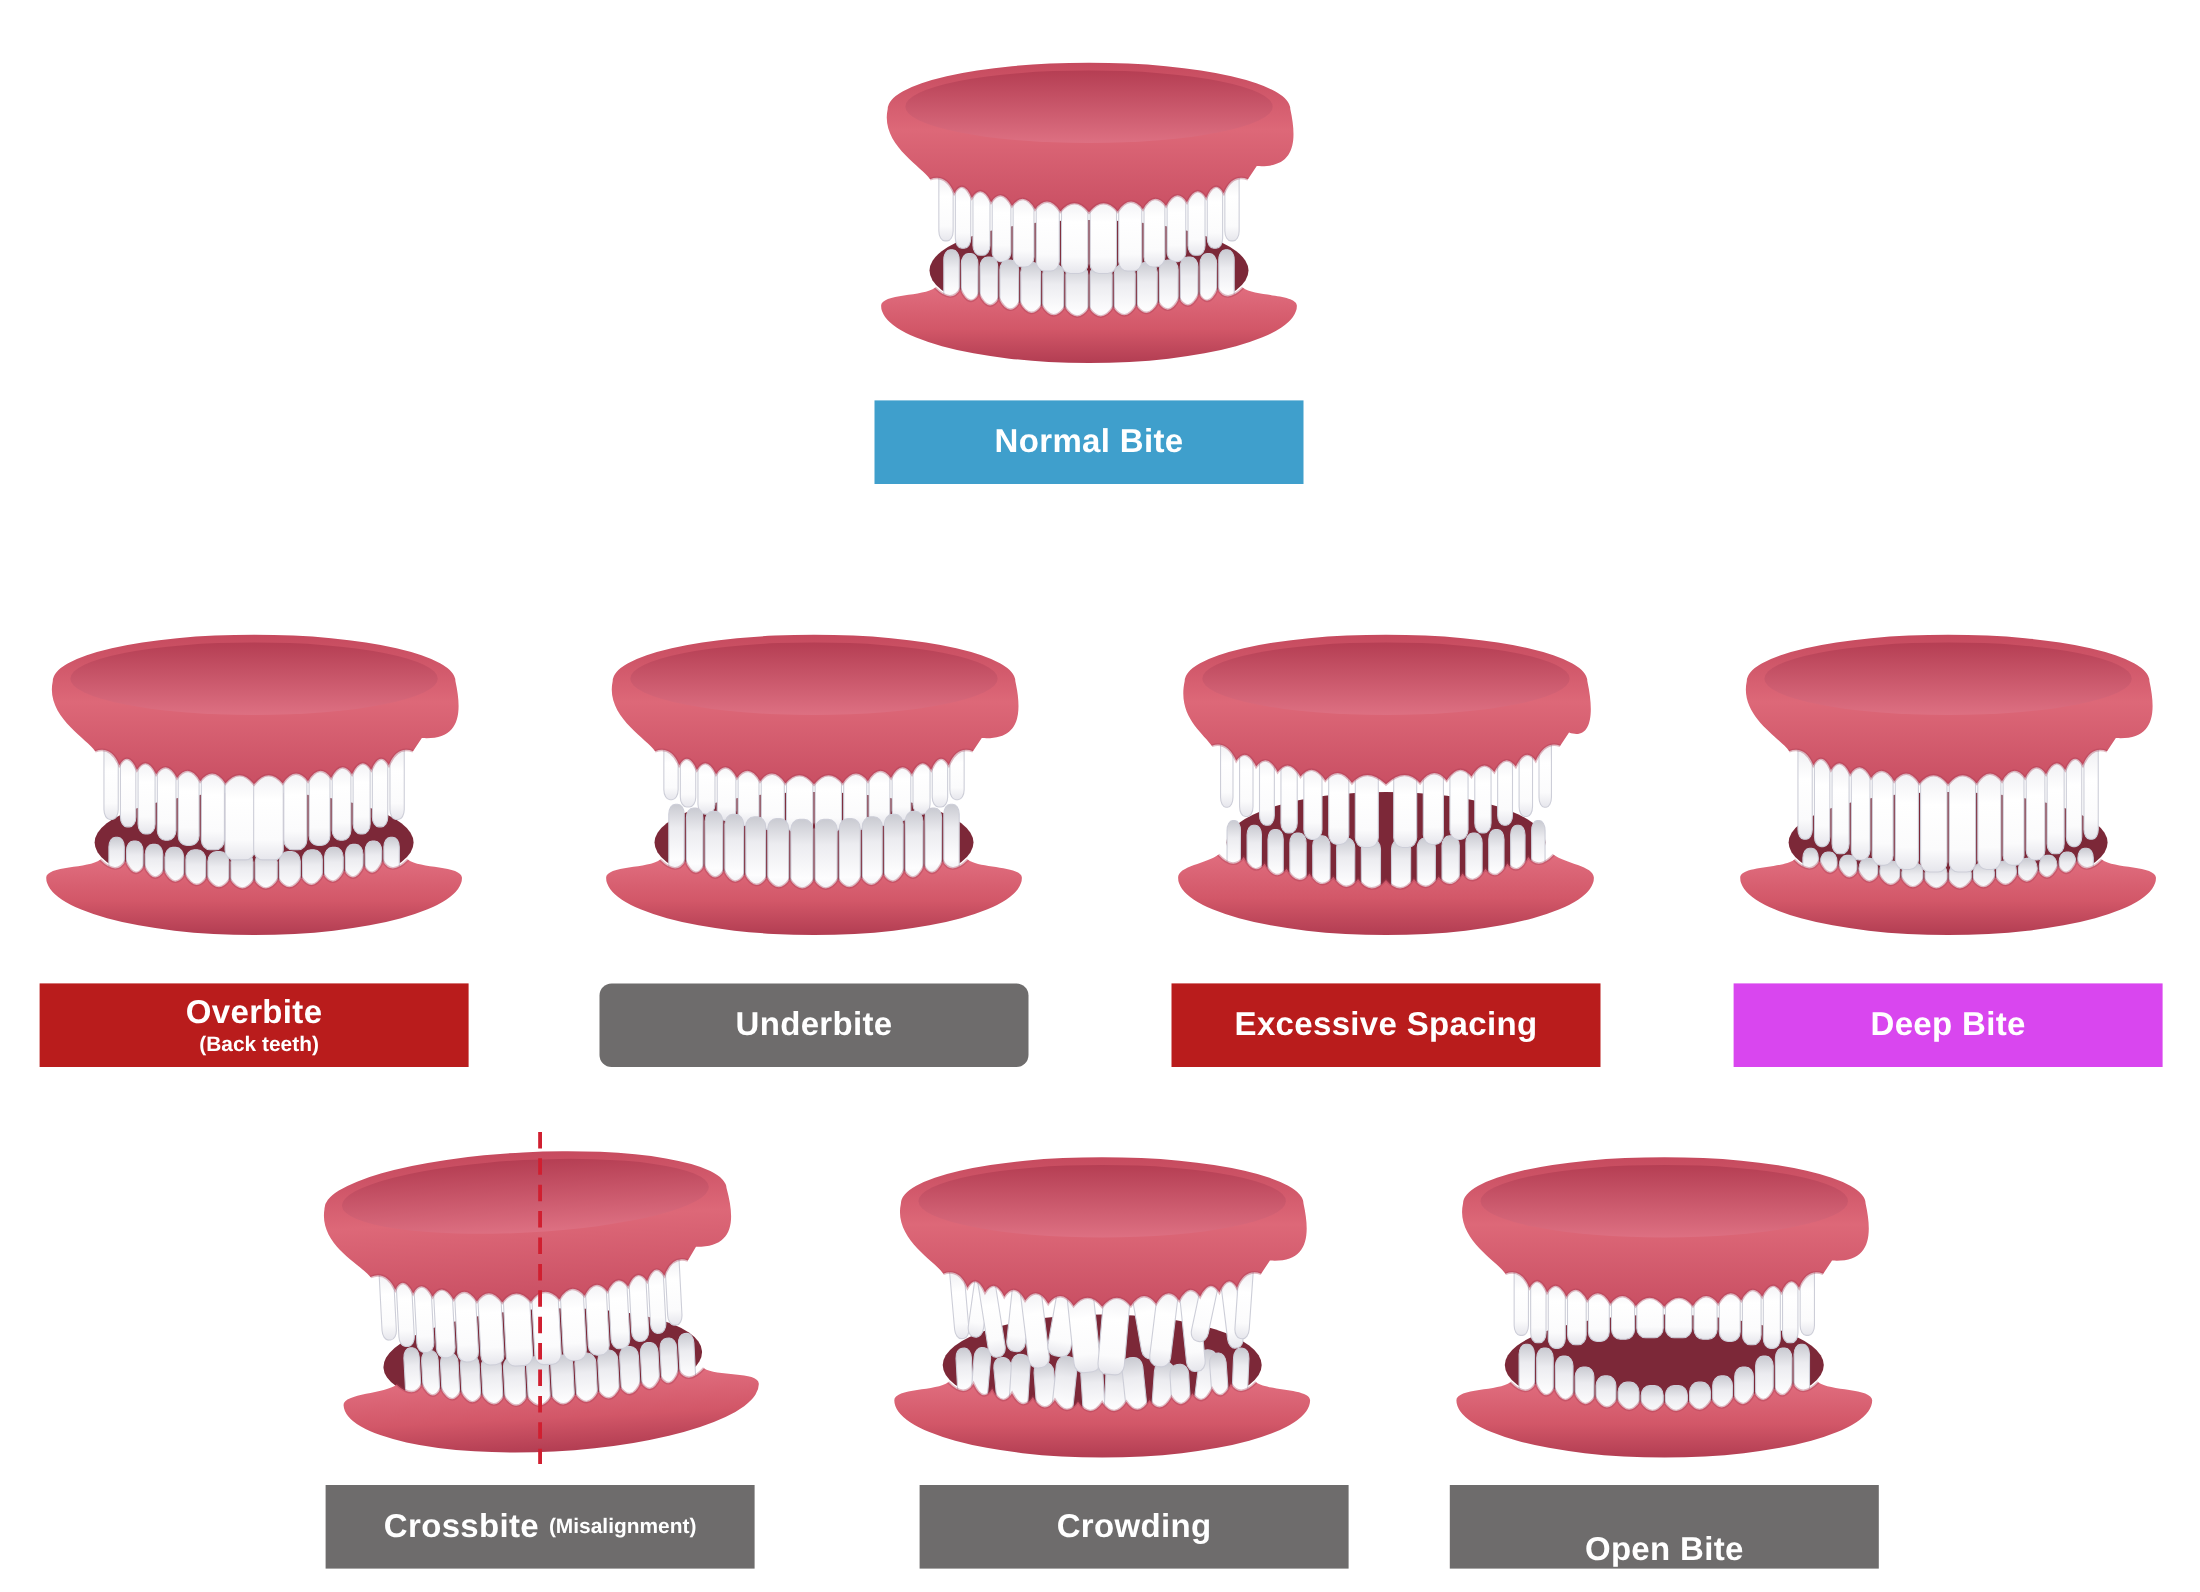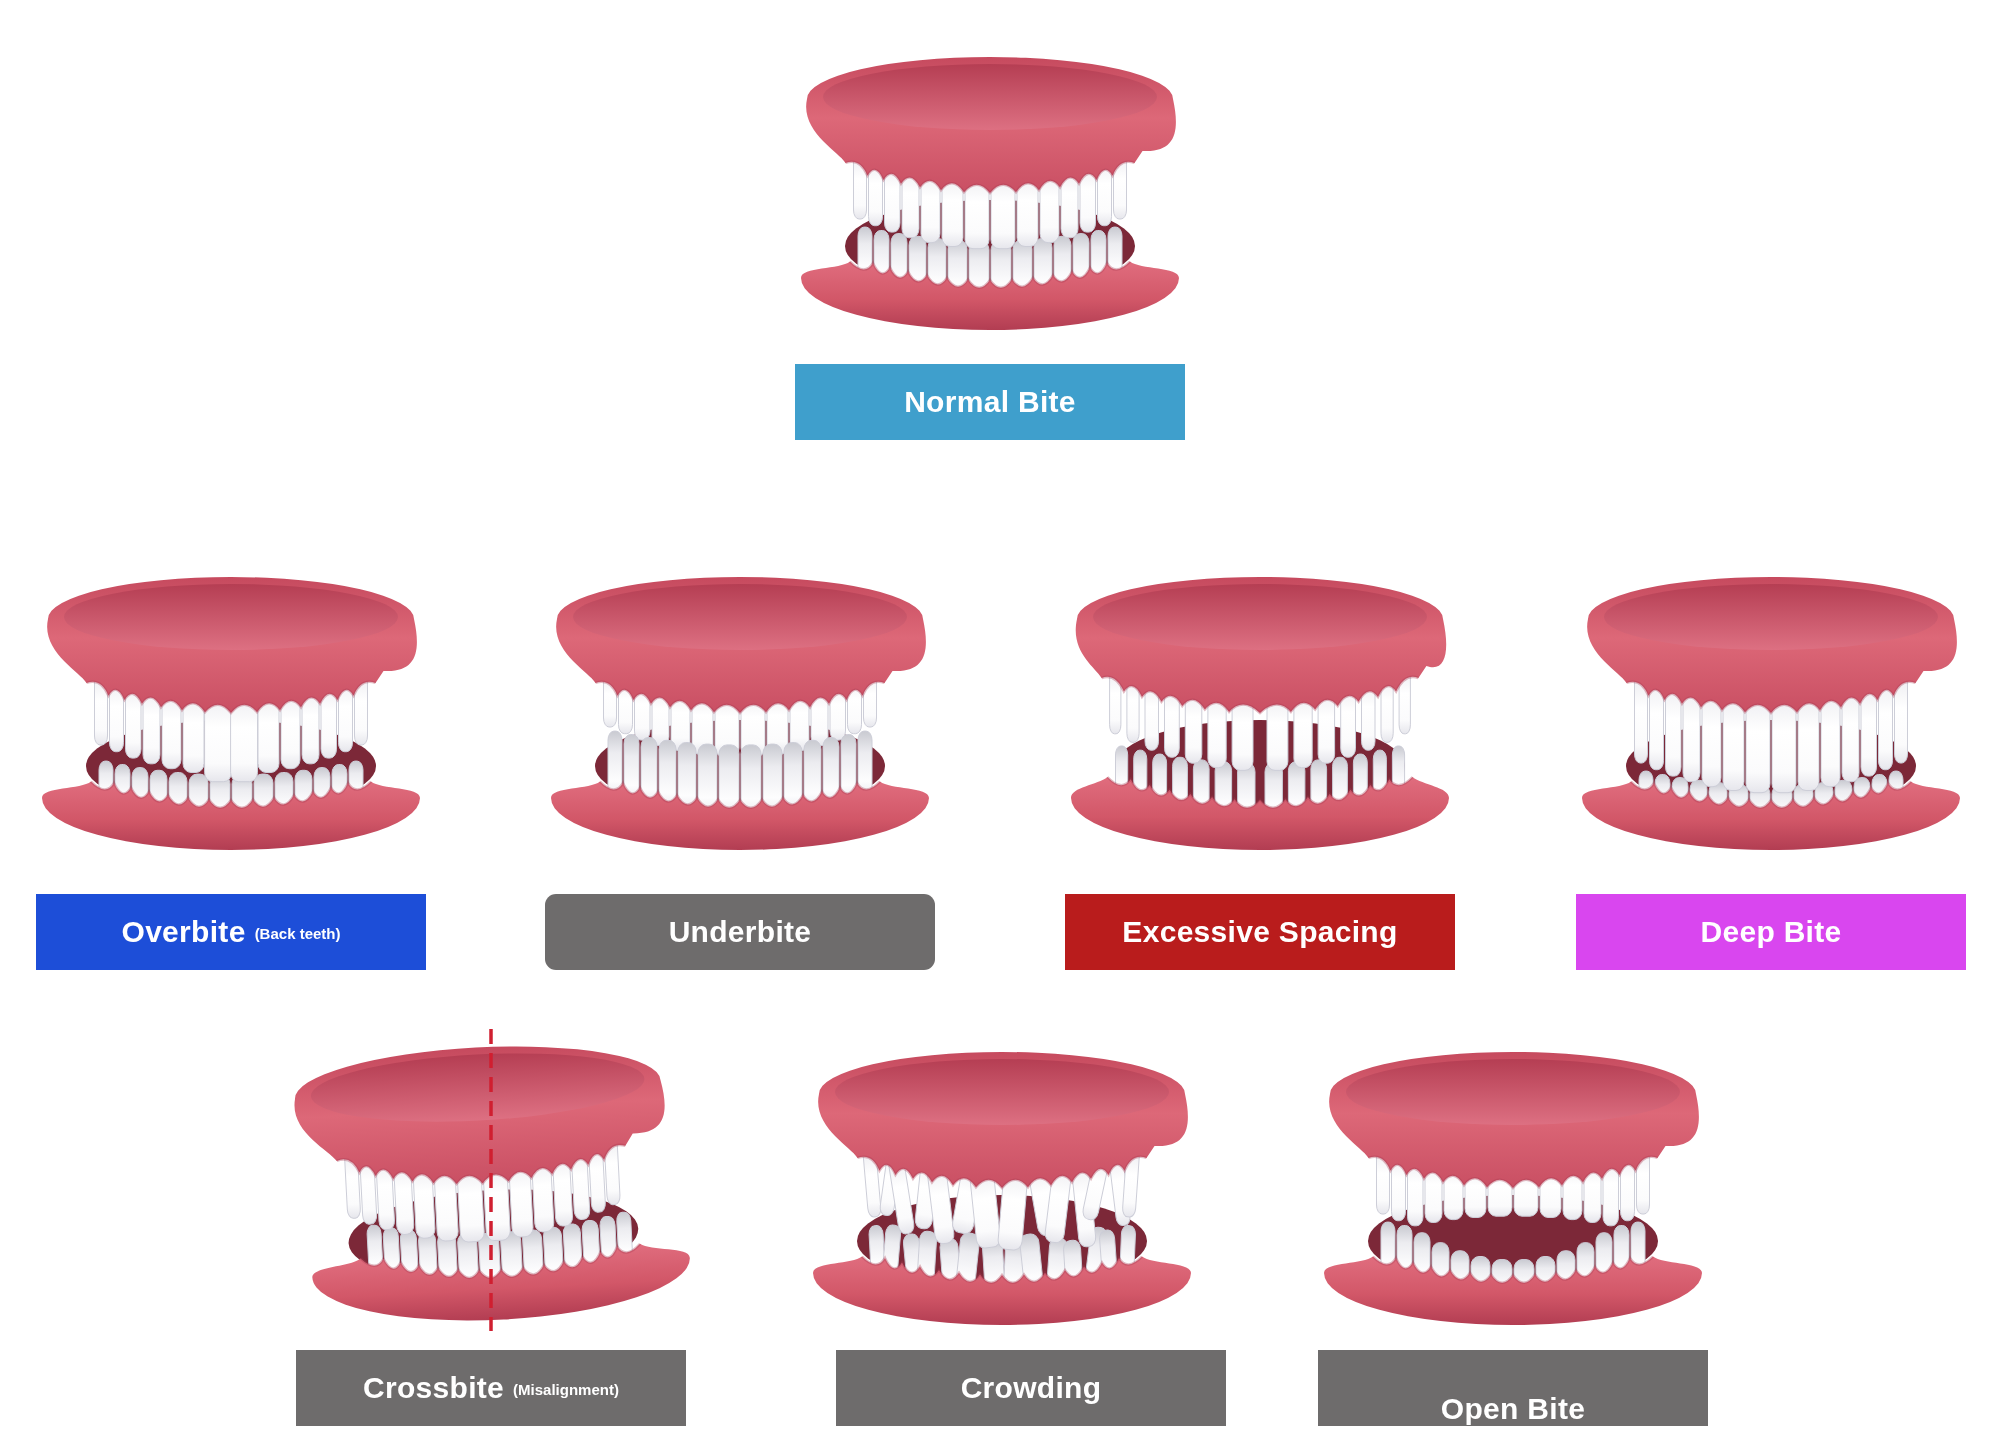--- a/index.html
+++ b/index.html
@@ -4,21 +4,21 @@
 <style>
   html,body{margin:0;padding:0;background:#ffffff;}
   .canvas{position:relative;width:2000px;height:1447px;background:#ffffff;overflow:hidden;
           font-family:"Liberation Sans","DejaVu Sans",sans-serif;}
   .fig{position:absolute;width:390px;}
   .model{position:absolute;left:-5px;top:0;width:400px;height:310px;}
   .model svg{display:block;width:400px;height:310px;}
   .label-box{position:absolute;left:0;width:390px;height:76px;display:flex;align-items:center;
              justify-content:center;color:#ffffff;font-weight:bold;white-space:nowrap;}
   .label-main{font-size:30px;letter-spacing:.3px;}
-  .label-sub{font-size:15px;margin-left:9px;position:relative;top:1px;}
+  .label-sub{font-size:19px;margin-left:9px;position:relative;top:1px;}
   .label-sub:empty{display:none;}
 </style>
 </head>
 <body>
 
 <div class="canvas">
 
   <div class="fig" style="left:795px;top:35px;">
     <div class="model">
         <svg viewBox="0 0 400 310" width="400" height="310" role="img">
@@ -170,21 +170,21 @@
             <rect x="307.5" y="120.9" width="14.0" height="75.8" rx="5.9" ry="9" fill="url(#T_overbite)" stroke="#cdced8" stroke-width="1"></rect>
             <rect x="323.5" y="116.5" width="13.0" height="73.5" rx="5.5" ry="9" fill="url(#T_overbite)" stroke="#cdced8" stroke-width="1"></rect>
           </g>
           <g>
             <path d="M 17 64 A 183 42 0 0 1 383 64 C 390 96 386 118 352.5 115.9 L 344.5 127.9 Q 330.0 122.5 322.5 140.7 Q 314.5 126.9 306.5 144.9 Q 297.8 131.0 289.0 148.8 Q 279.5 134.7 270.0 152.3 Q 259.5 137.9 249.0 155.2 Q 237.5 140.4 226.0 157.2 Q 213.0 141.8 200.0 158.0 Q 187.0 141.8 174.0 157.2 Q 162.5 140.4 151.0 155.2 Q 140.5 137.9 130.0 152.3 Q 120.5 134.7 111.0 148.8 Q 102.3 131.0 93.5 144.9 Q 85.5 126.9 77.5 140.7 Q 70.0 122.5 55.5 127.9 C 47.5 115.9 10 96 17 64 Z" fill="url(#UG_overbite)"></path>
             <ellipse cx="200" cy="62" rx="167" ry="33" fill="url(#RIM_overbite)"></ellipse>
             <path d="M 344.5 127.9 Q 330.0 122.5 322.5 140.7 Q 314.5 126.9 306.5 144.9 Q 297.8 131.0 289.0 148.8 Q 279.5 134.7 270.0 152.3 Q 259.5 137.9 249.0 155.2 Q 237.5 140.4 226.0 157.2 Q 213.0 141.8 200.0 158.0 Q 187.0 141.8 174.0 157.2 Q 162.5 140.4 151.0 155.2 Q 140.5 137.9 130.0 152.3 Q 120.5 134.7 111.0 148.8 Q 102.3 131.0 93.5 144.9 Q 85.5 126.9 77.5 140.7 Q 70.0 122.5 55.5 127.9 " fill="none" stroke="#a83a50" stroke-opacity="0.35" stroke-width="2.5"></path>
           </g>
         </svg>
       </div>
-    <div class="label-box" style="top: 339px; background: #1d4ed8;">
+    <div class="label-box" style="top: 339px; background: #b91c1c; flex-direction: column;">
       <span class="label-main">Overbite</span>
       <span class="label-sub">(Back teeth)</span>
     </div>
   </div>
 
   <div class="fig" style="left:545px;top:555px;">
     <div class="model">
         <svg viewBox="0 0 400 310" width="400" height="310" role="img">
           <defs>
             <linearGradient id="UG_underbite" x1="0" y1="0" x2="0" y2="1">

